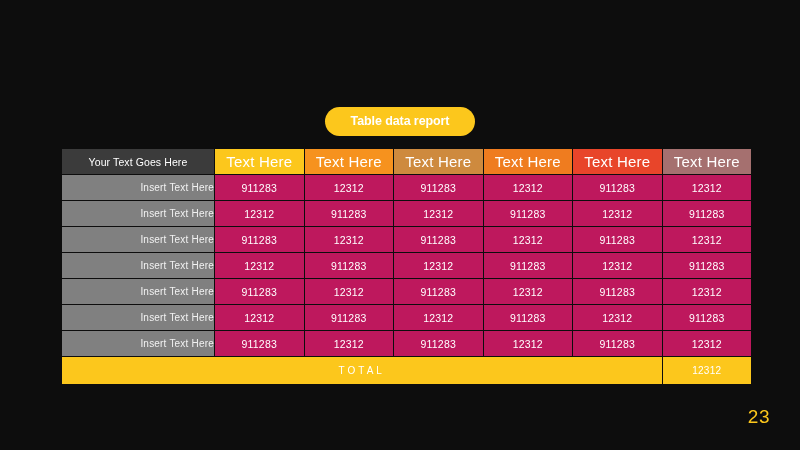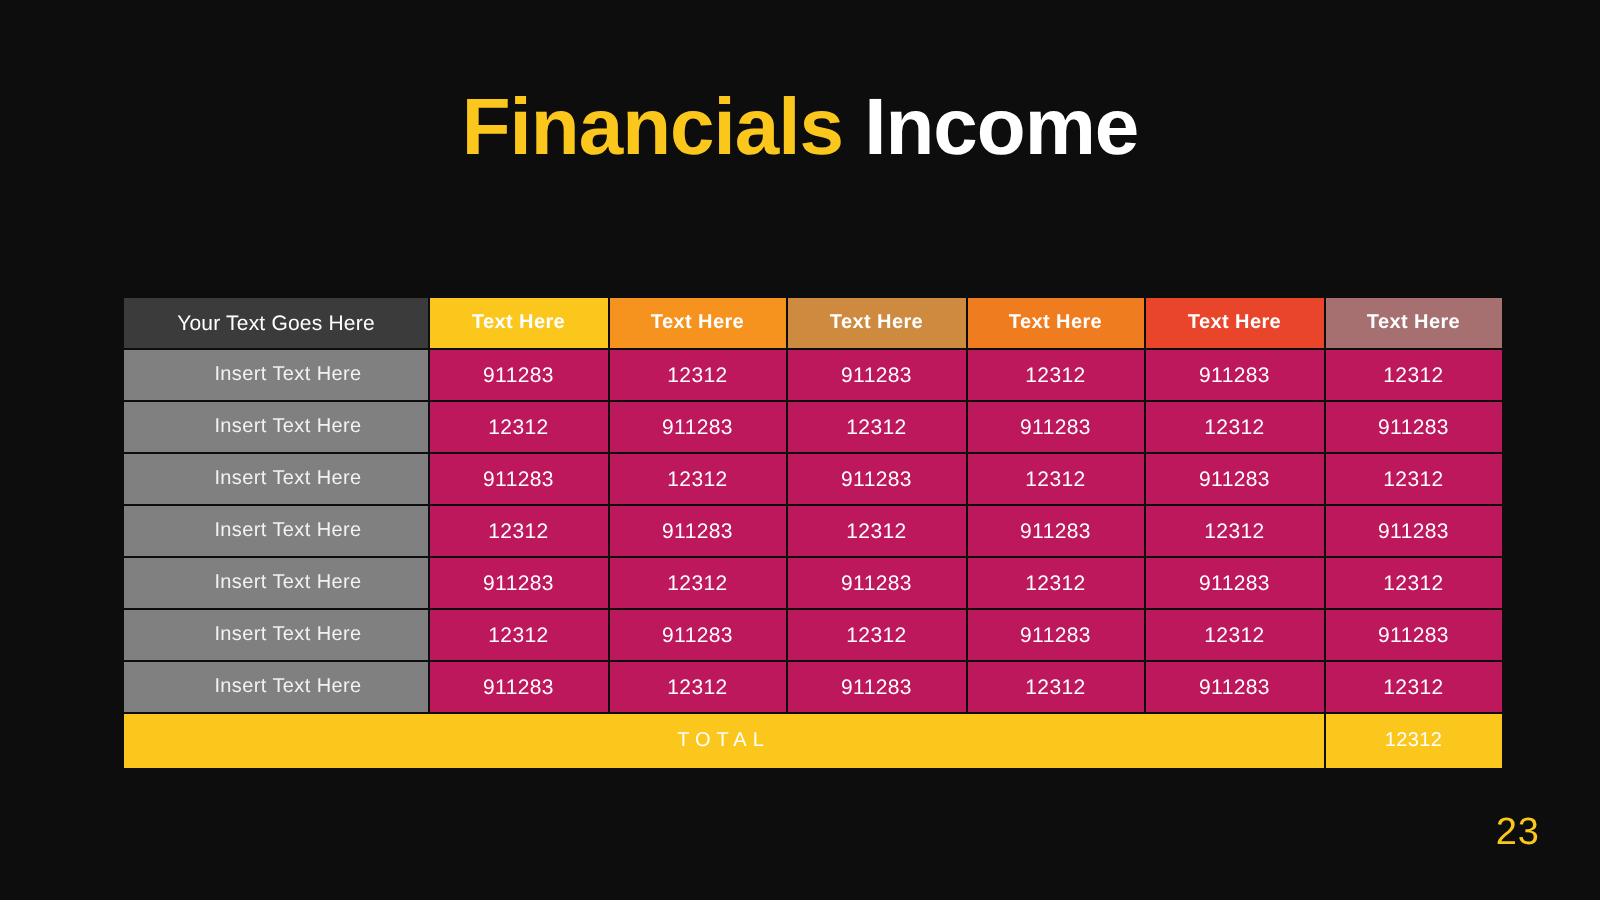--- a/index.html
+++ b/index.html
@@ -94,35 +94,35 @@
 
   thead th.header-label {
     background: #3b3b3b;
     color: #ffffff;
     font-size: 10.5px;
     font-weight: normal;
     letter-spacing: 0.1px;
     margin-top: 40px;
   }
   thead th.header-data {
-    font-size: 10px;
-    font-weight: bold;
+    font-size: 15px;
+    font-weight: normal;
     letter-spacing: 0.2px;
     color: #ffffff;
   }
 
   tbody td {
     background: #be185d;
     color: #f2f2f2;
     font-size: 10px;
     letter-spacing: 0.2px;
   }
   tbody td.cell-label {
     background: #808080;
-    text-align: center;
+    text-align: right;
     padding-left: 12px;
     font-size: 10px;
     color: #f2f2f2;
   }
 
   tfoot td.total-label {
     background: #fcc71c;
     color: #ffffff;
     font-size: 10px;
     letter-spacing: 3px;
@@ -147,24 +147,24 @@
     font-weight: normal;
     letter-spacing: 0.5px;
     margin-left: 36px;
   }
 </style>
 </head>
 <body>
 
 <div class="slide">
 
-  <div class="title-block">
-    <h1 class="slide-title"><span class="title-accent">Financials</span> <span class="title-plain">Income</span></h1>
+
+  <div class="badge-row">
+    <span class="badge">Table data report</span>
   </div>
-
 
   <div class="table-wrap">
     <table class="data-table">
       <colgroup>
         <col class="col-label">
         <col class="col-data">
         <col class="col-data">
         <col class="col-data">
         <col class="col-data">
         <col class="col-data">

